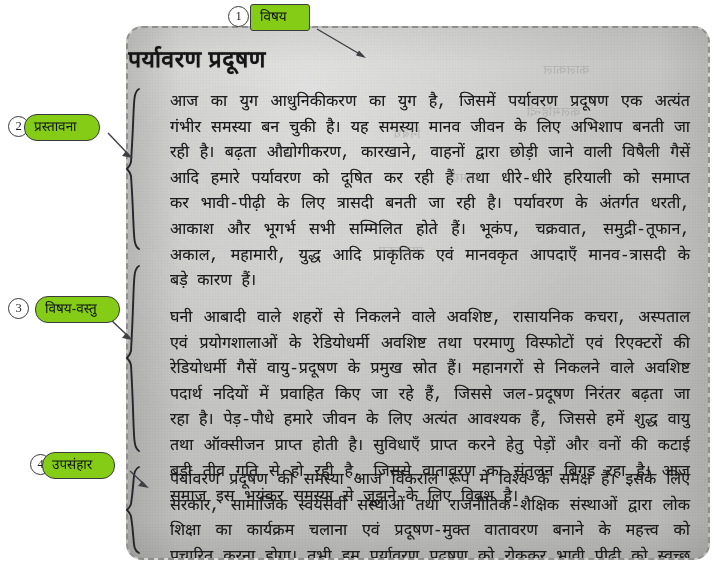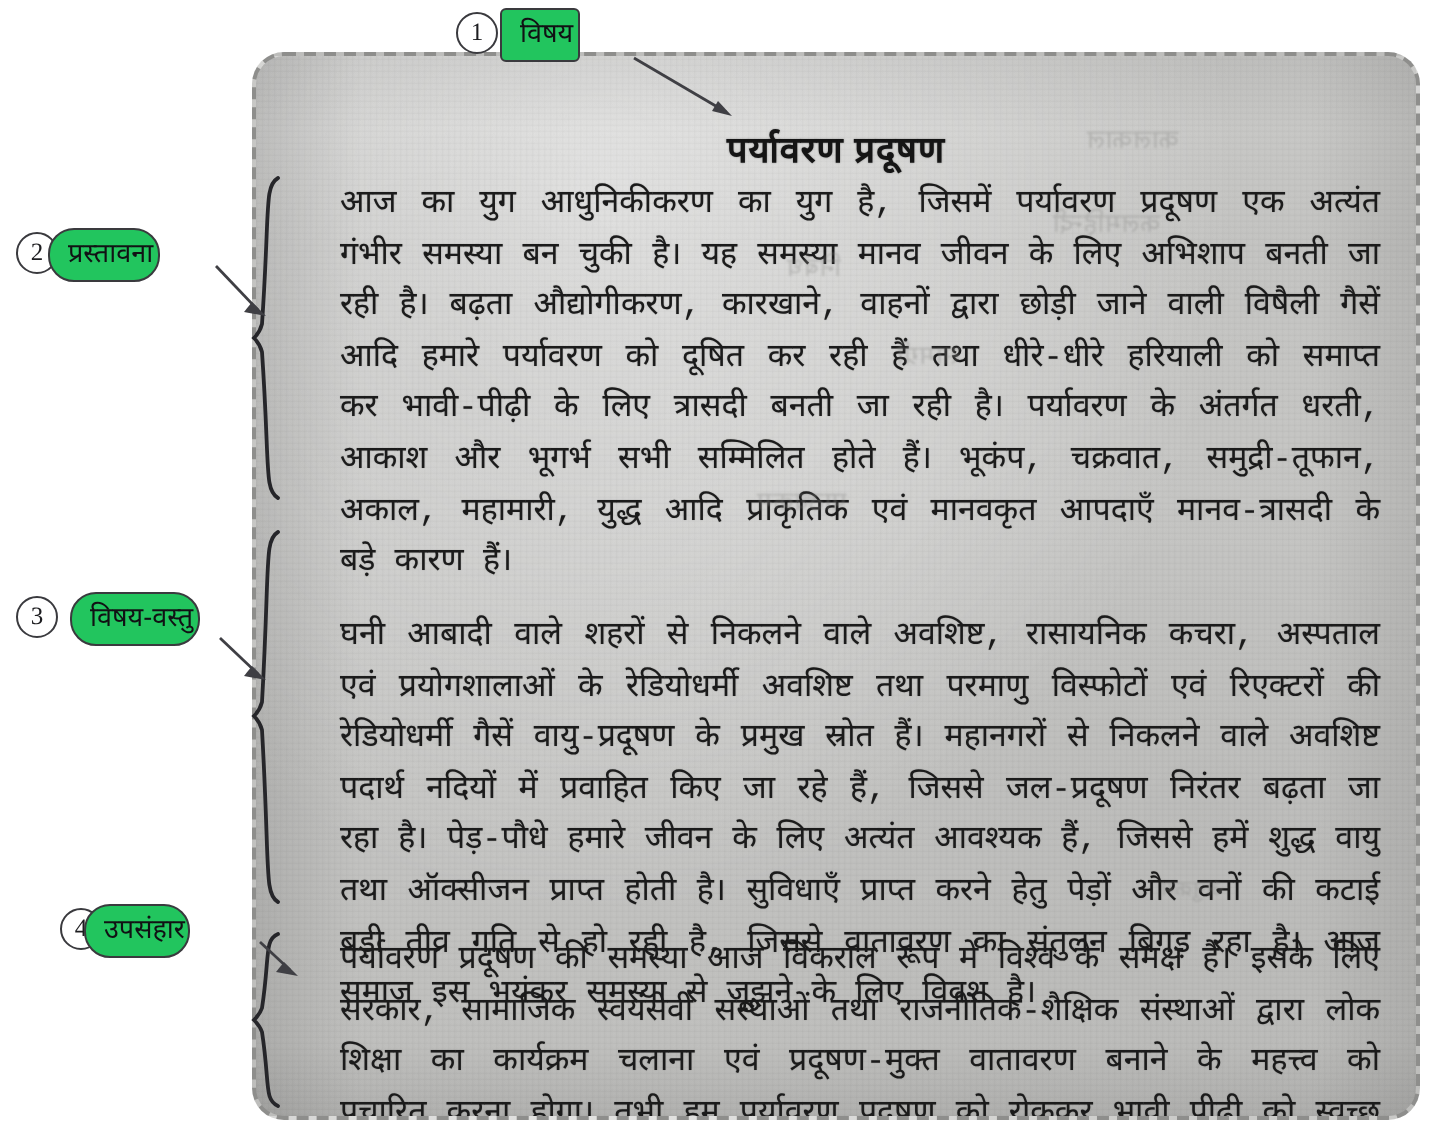--- a/index.html
+++ b/index.html
@@ -79,25 +79,25 @@
   .ghost.g2 { left: 398px; top: 74px; }
   .ghost.g3 { left: 320px; top: 140px; }
   .ghost.g4 { left: 250px; top: 213px; }
   .ghost.g5 { left: 265px; top: 96px; }
   .ghost.g6 { left: 452px; top: 408px; font-size: 11px; }
 
   
   .doc-title {
     position: absolute;
     left: 0; right: 0;
-    top: 34px;
-    text-align: center;
+    top: 14px;
+    text-align: left;
     font-family: "Liberation Sans", "DejaVu Sans", sans-serif;
     font-weight: bold;
-    font-size: 18px;
+    font-size: 23px;
     color: #151515;
     letter-spacing: .5px;
     text-shadow: 0 0 1px rgba(0,0,0,.35);
   }
 
   
   .para {
     position: absolute;
     left: 42px;
     width: 520px;
@@ -137,26 +137,26 @@
     font-size: 12.5px;
     line-height: 19px;
     text-align: center;
     font-family: "Liberation Serif", serif;
     box-sizing: border-box;
   }
 
   .label-box {
     position: absolute;
     border: 1.4px solid #3a3a3e;
-    background: #22c55e;
+    background: #84cc16;
     color: #111114;
     font-family: "Liberation Sans", "DejaVu Sans", sans-serif;
     font-size: 13.5px;
     line-height: 1;
-    padding: 5px 2px 6px 9px;
+    padding: 5px 22px 6px 9px;
     white-space: nowrap;
     box-sizing: border-box;
   }
   .label-box.rounded { border-radius: 13px; }
   .label-box.square  { border-radius: 3px; }
 
   .leader {
     position: absolute;
     z-index: 5;
     overflow: visible;

